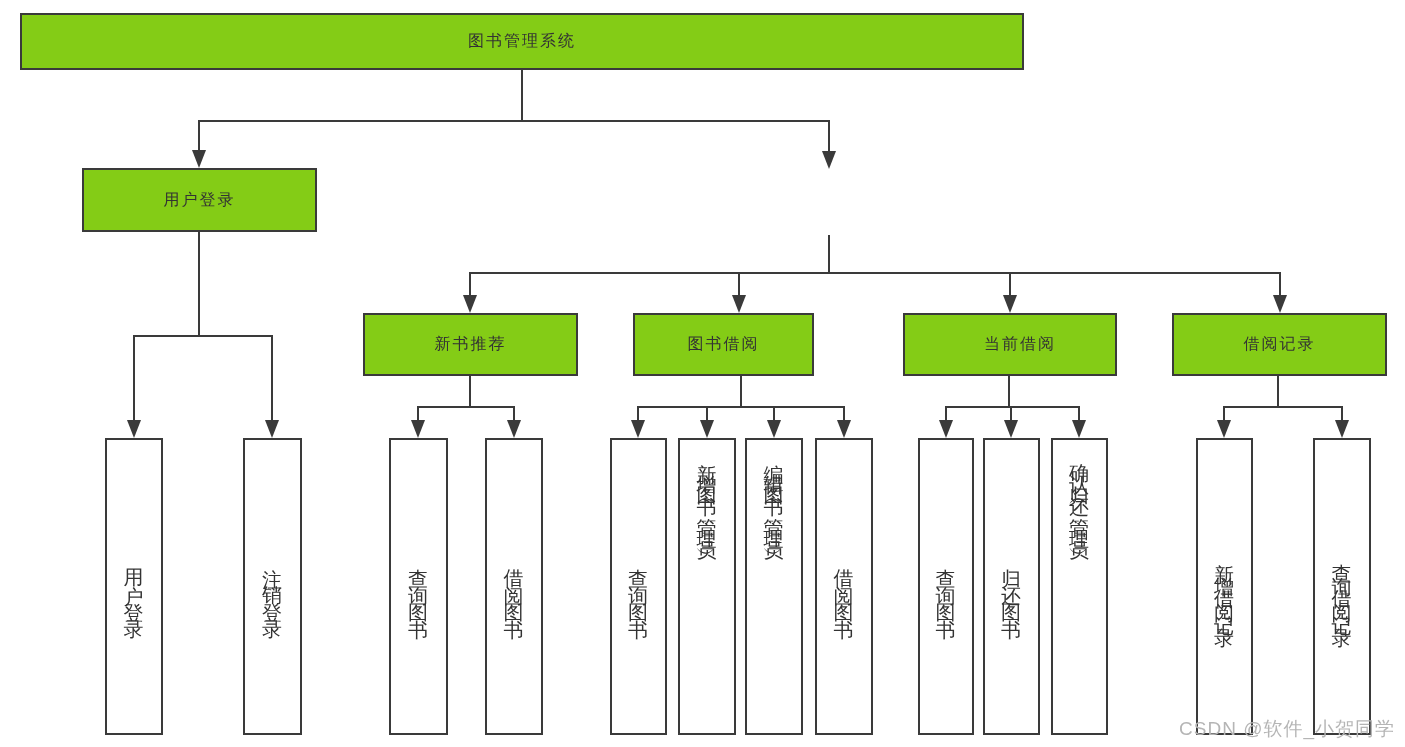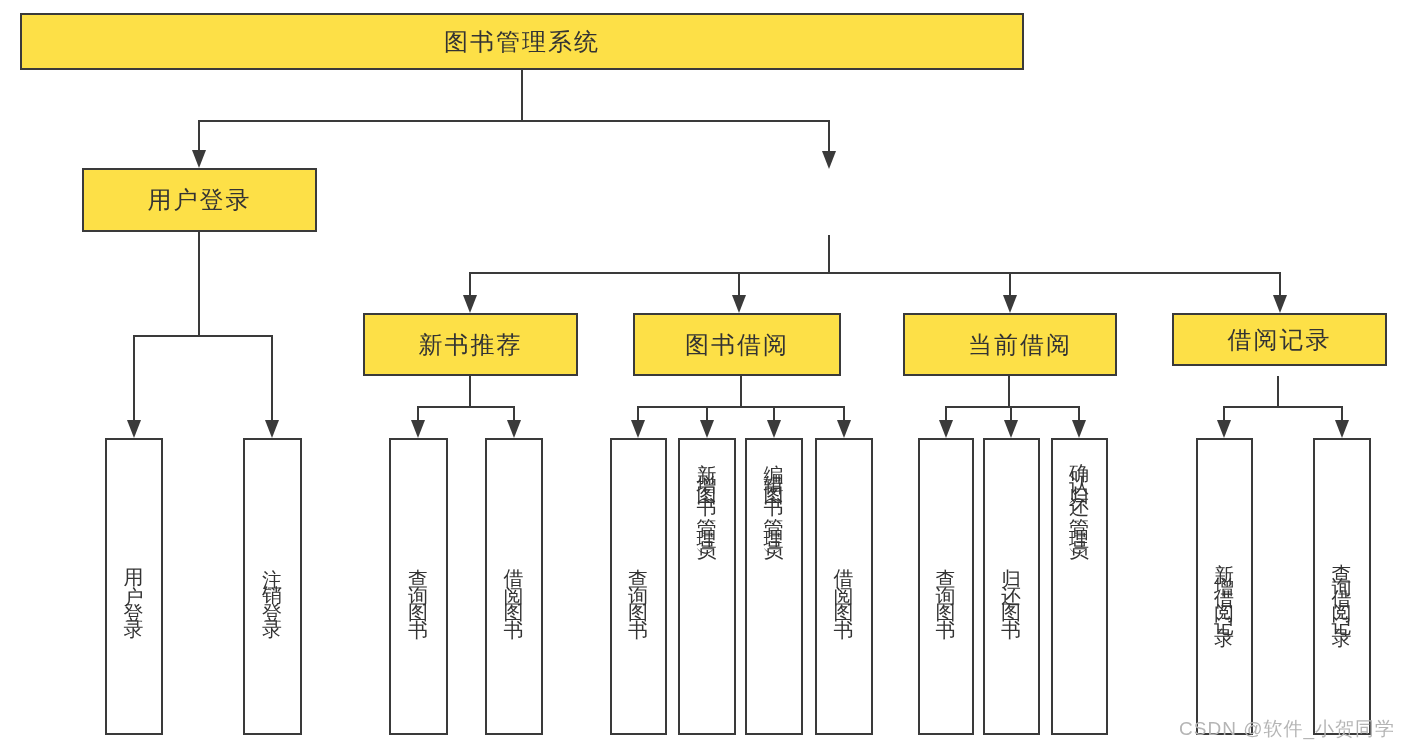--- a/index.html
+++ b/index.html
@@ -2,23 +2,23 @@
 <html><head>
 <meta charset="utf-8">
 <style>
   * { margin:0; padding:0; box-sizing:border-box; }
   html,body { background:#ffffff; }
   body { font-family:"Liberation Sans","DejaVu Sans",sans-serif; }
   .canvas { position:relative; width:1405px; height:747px; background:#ffffff; overflow:hidden; }
 
   
   .node {
-    position:absolute; border:2px solid #3a3a3a; background:#fde047;
+    position:absolute; border:2px solid #3a3a3a; background:#84cc16;
     display:flex; align-items:center; justify-content:center;
-    color:#333333; font-size:24px; letter-spacing:2px; white-space:nowrap;font-family:Liberation Serif, serif;
+    color:#333333; font-size:16px; letter-spacing:2px; white-space:nowrap;font-family:Liberation Serif, serif;
   }
   .leaf {
     position:absolute; top:438px; height:297px;
     border:2px solid #3a3a3a; background:#fff;
     display:flex; align-items:center; justify-content:center;
     color:#333333; font-size:20px;
   }
   .leaf.start { align-items:flex-start; padding-top:8px; }
   .vt { writing-mode:vertical-rl; text-orientation:mixed; line-height:1; }
   .vt.s { letter-spacing:17px; }
@@ -66,23 +66,23 @@
   <div class="line" style="left:469px;  top:272px; width:2px; height:25px;"></div>
   <div class="arrow" style="left:463px;  top:295px;"></div>
   <div class="line" style="left:738px;  top:272px; width:2px; height:25px;"></div>
   <div class="arrow" style="left:732px;  top:295px;"></div>
   <div class="line" style="left:1009px; top:272px; width:2px; height:25px;"></div>
   <div class="arrow" style="left:1003px; top:295px;"></div>
   <div class="line" style="left:1279px; top:272px; width:2px; height:25px;"></div>
   <div class="arrow" style="left:1273px; top:295px;"></div>
 
   <div class="node" style="left:363px;  top:313px; width:215px; height:63px;">新书推荐</div>
-  <div class="node" style="left:633px;  top:313px; width:208px; height:63px;">图书借阅</div>
+  <div class="node" style="left:633px;  top:313px; width:181px; height:63px;">图书借阅</div>
   <div class="node" style="left:903px;  top:313px; width:214px; height:63px;padding-left:20px;">当前借阅</div>
-  <div class="node" style="left:1172px; top:313px; width:215px; height:53px;">借阅记录</div>
+  <div class="node" style="left:1172px; top:313px; width:215px; height:63px;">借阅记录</div>
 
   <div class="line" style="left:469px; top:376px; width:2px;  height:30px;"></div>
   <div class="line" style="left:417px; top:406px; width:98px; height:2px;"></div>
   <div class="line" style="left:417px; top:406px; width:2px;  height:16px;"></div>
   <div class="arrow" style="left:411px; top:420px;"></div>
   <div class="line" style="left:513px; top:406px; width:2px;  height:16px;"></div>
   <div class="arrow" style="left:507px; top:420px;"></div>
 
   <div class="line" style="left:740px; top:376px; width:2px;   height:30px;"></div>
   <div class="line" style="left:637px; top:406px; width:208px; height:2px;"></div>

